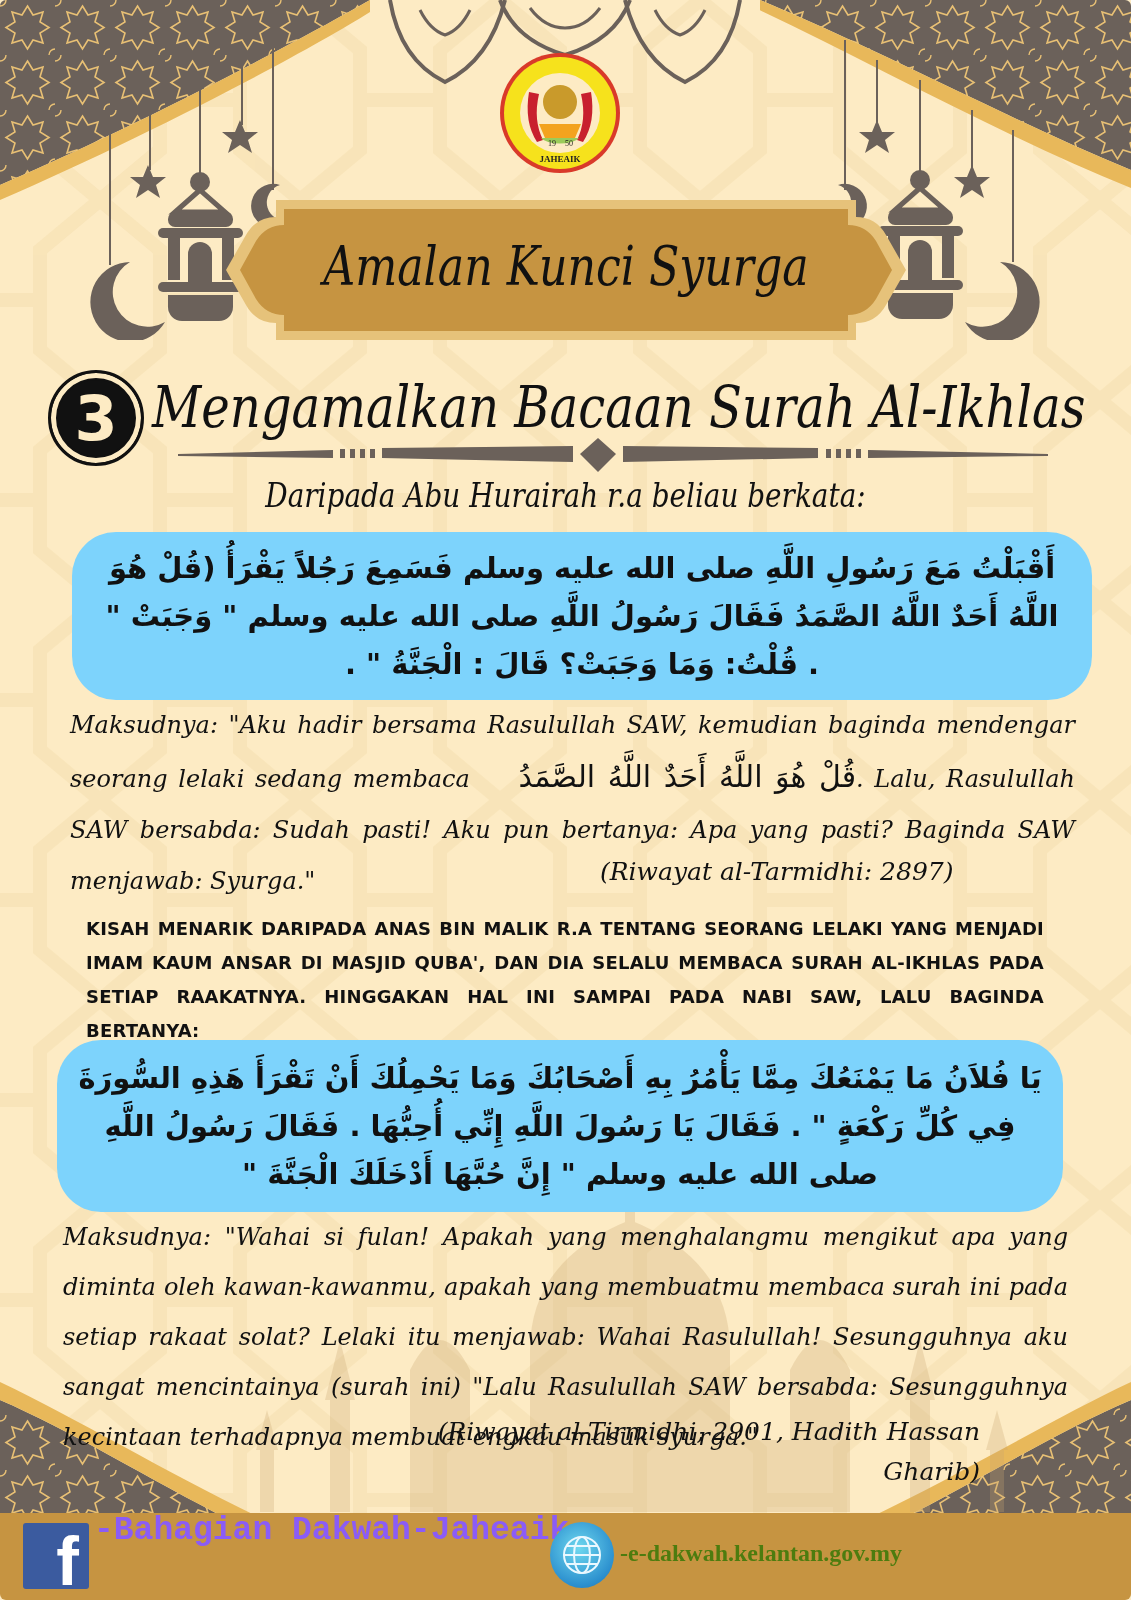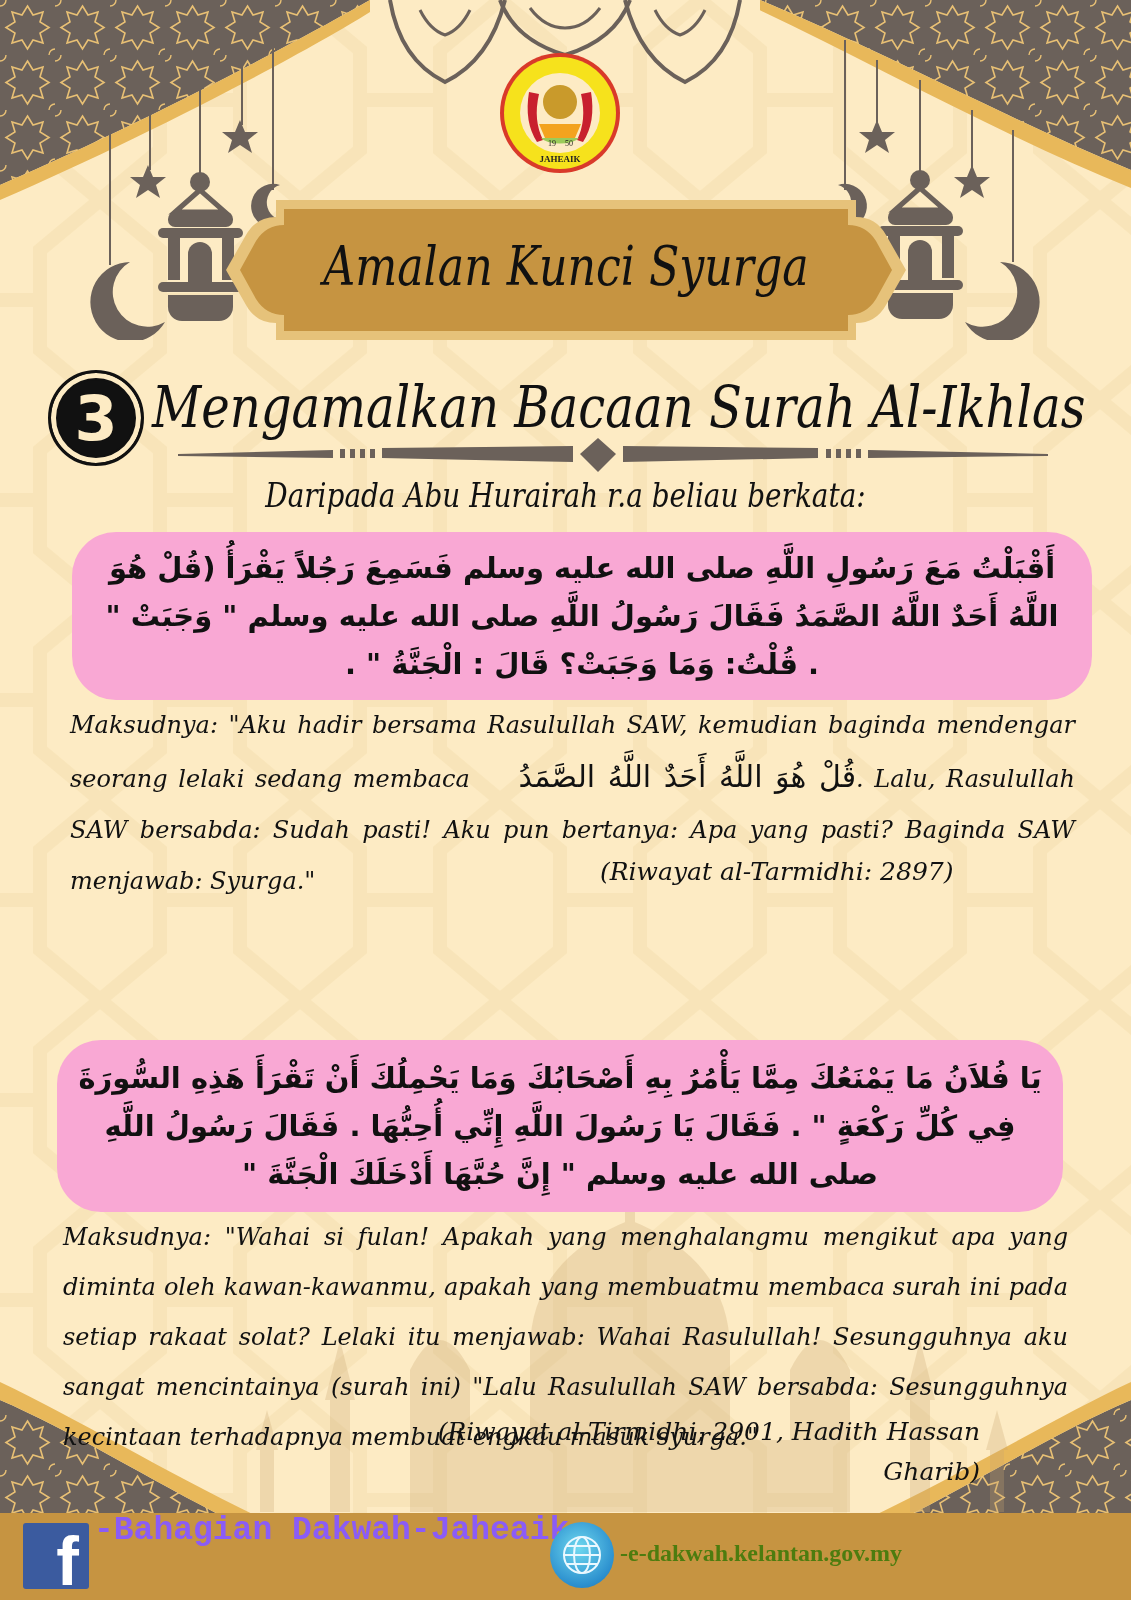--- a/index.html
+++ b/index.html
@@ -1,18 +1,18 @@
 <!DOCTYPE html>
 <html><head>
 <meta charset="utf-8">
 <style>
   * { box-sizing: border-box; margin: 0; padding: 0; }
   html, body { width: 1131px; height: 1600px; overflow: hidden; }
   body { background: #fdebc4; font-family: "Liberation Sans", sans-serif; position: relative; color: #111; }
-  .page { position: absolute; inset: 0; width: 1131px; height: 1600px; overflow: hidden; background: #fdebc4; }
+  .page { position: absolute; inset: 0; width: 1131px; height: 1600px; overflow: hidden; background: #fdebc4; border-radius: 6px; }
 
   
   .lattice { position: absolute; inset: 0; opacity: 0.35; }
 
   
   .corner { position: absolute; }
 
   .hang-decor { position: absolute; top: 0; }
 
   .logo { position: absolute; left: 499px; top: 52px; width: 122px; height: 122px; }
@@ -23,21 +23,21 @@
 
   .num-badge { position: absolute; left: 48px; top: 370px; width: 96px; height: 96px; border-radius: 50%; background: #111; border: 3px solid #111; box-shadow: inset 0 0 0 5px #fdebc4, inset 0 0 0 7px #111; }
   .num-badge span { position: absolute; inset: 0; display: flex; align-items: center; justify-content: center; color: #fdebc4; font-family: "DejaVu Sans", sans-serif; font-weight: bold; font-size: 62px; }
 
   .section-title { position: absolute; left: 152px; top: 362px; width: 920px; height: 90px; font-family: "DejaVu Serif", serif; font-style: italic; font-size: 58px; line-height: 90px; color: #111; white-space: nowrap; transform: scaleX(0.83); transform-origin: left center; }
 
   .divider { position: absolute; left: 178px; top: 438px; width: 870px; height: 40px; }
 
   .narrator { position: absolute; left: 0; width: 1131px; top: 470px; text-align: center; font-family: "DejaVu Serif", serif; font-style: italic; font-size: 34px; line-height: 50px; transform: scaleX(0.82); transform-origin: center; }
 
-  .arabic-box { position: absolute; background: #f9a8d4; border-radius: 44px; display: flex; align-items: center; justify-content: center; text-align: center; direction: rtl; font-family: "DejaVu Sans", sans-serif; font-weight: bold; color: #111; }
+  .arabic-box { position: absolute; background: #7dd3fc; border-radius: 44px; display: flex; align-items: center; justify-content: center; text-align: center; direction: rtl; font-family: "DejaVu Sans", sans-serif; font-weight: bold; color: #111; }
   .arabic-box.a1 { left: 72px; top: 532px; width: 1020px; height: 168px; font-size: 29px; line-height: 48px; padding: 0 28px; }
   .arabic-box.a2 { left: 57px; top: 1040px; width: 1006px; height: 172px; font-size: 29px; line-height: 48px; padding: 0 8px; }
 
   .translation { position: absolute; font-family: "DejaVu Serif", serif; font-style: italic; color: #111; text-align: justify; }
   .translation.t1 { left: 70px; top: 700px; width: 1005px; font-size: 24px; line-height: 51px; }
   .translation.t2 { left: 63px; top: 1212px; width: 1005px; font-size: 24px; line-height: 50px; }
   .translation .ar { font-family: "DejaVu Sans", sans-serif; font-style: normal; font-size: 30px; direction: rtl; unicode-bidi: isolate; margin-left: 38px; }
 
   .citation { position: absolute; font-family: "DejaVu Serif", serif; font-style: italic; color: #111; font-size: 25px; }
   .citation.c1 { left: 600px; top: 852px; width: 475px; line-height: 40px; }
@@ -205,20 +205,21 @@
   <div class="arabic-box a1">
     <p>أَقْبَلْتُ مَعَ رَسُولِ اللَّهِ صلى الله عليه وسلم فَسَمِعَ رَجُلاً يَقْرَأُ (قُلْ هُوَ اللَّهُ أَحَدٌ اللَّهُ الصَّمَدُ  فَقَالَ رَسُولُ اللَّهِ صلى الله عليه وسلم " وَجَبَتْ " . قُلْتُ: وَمَا وَجَبَتْ؟ قَالَ : الْجَنَّةُ " .</p>
   </div>
 
   <div class="translation t1">
     <span>Maksudnya: "Aku hadir bersama Rasulullah SAW, kemudian baginda mendengar seorang lelaki sedang membaca </span><span class="ar">قُلْ هُوَ اللَّهُ أَحَدٌ اللَّهُ الصَّمَدُ</span><span>. Lalu, Rasulullah SAW bersabda: Sudah pasti! Aku pun bertanya: Apa yang pasti? Baginda SAW menjawab: Syurga."</span>
   </div>
 
   <div class="citation c1">(Riwayat al-Tarmidhi: 2897)</div>
 
+  <div class="story">Kisah menarik  daripada Anas bin Malik r.a tentang seorang lelaki yang menjadi imam kaum Ansar di Masjid Quba', dan dia selalu membaca surah al-Ikhlas pada setiap raakatnya. Hinggakan hal ini sampai pada Nabi SAW, lalu Baginda bertanya:</div>
 
   <svg class="mosque" viewBox="0 0 800 312">
     <g fill="#c9a670">
       <path d="M300 312 V150 Q300 60 400 20 Q500 60 500 150 V312z"></path>
       <rect x="395" y="0" width="10" height="25"></rect>
       <path d="M180 312 V170 q30 -60 60 0 V312z"></path>
       <path d="M560 312 V170 q30 -60 60 0 V312z"></path>
       <rect x="100" y="200" width="20" height="112"></rect>
       <path d="M95 200 l15 -60 15 60z"></path>
       <rect x="680" y="200" width="20" height="112"></rect>

